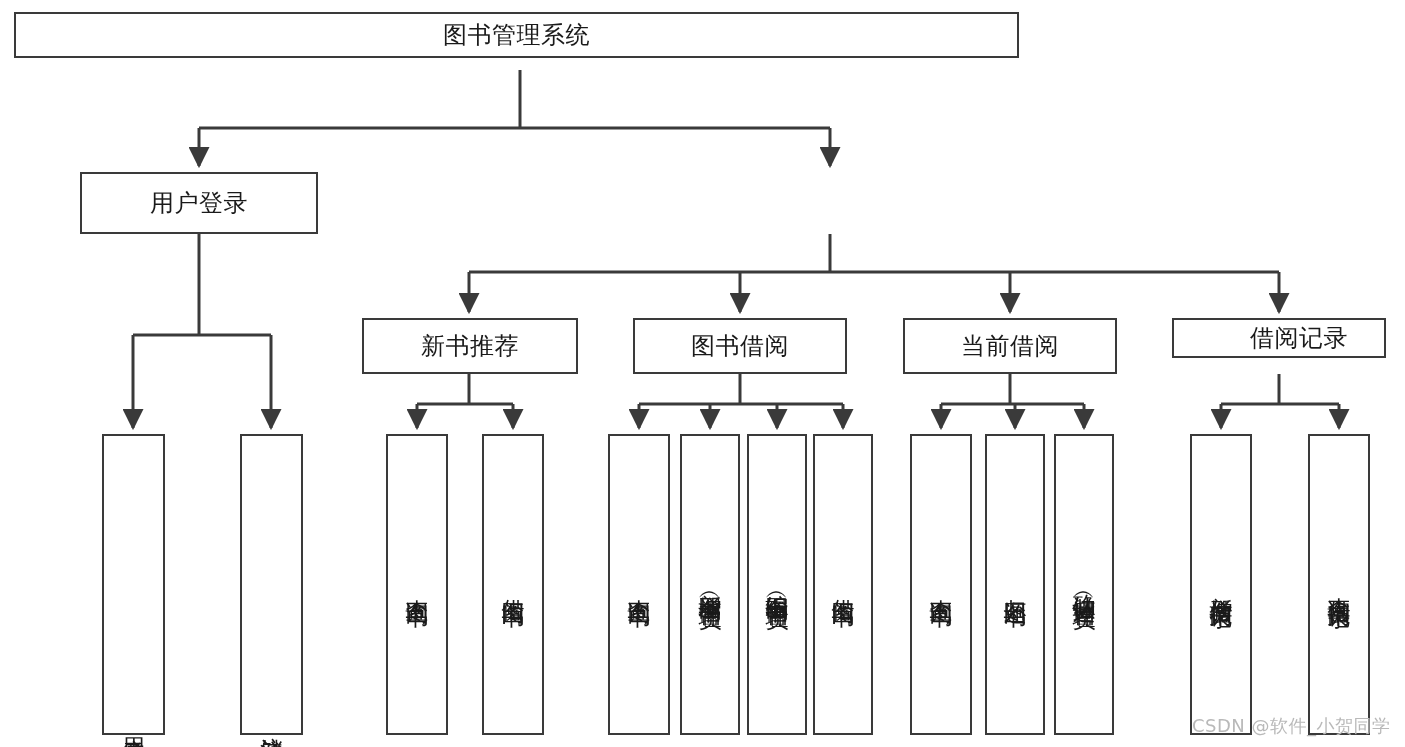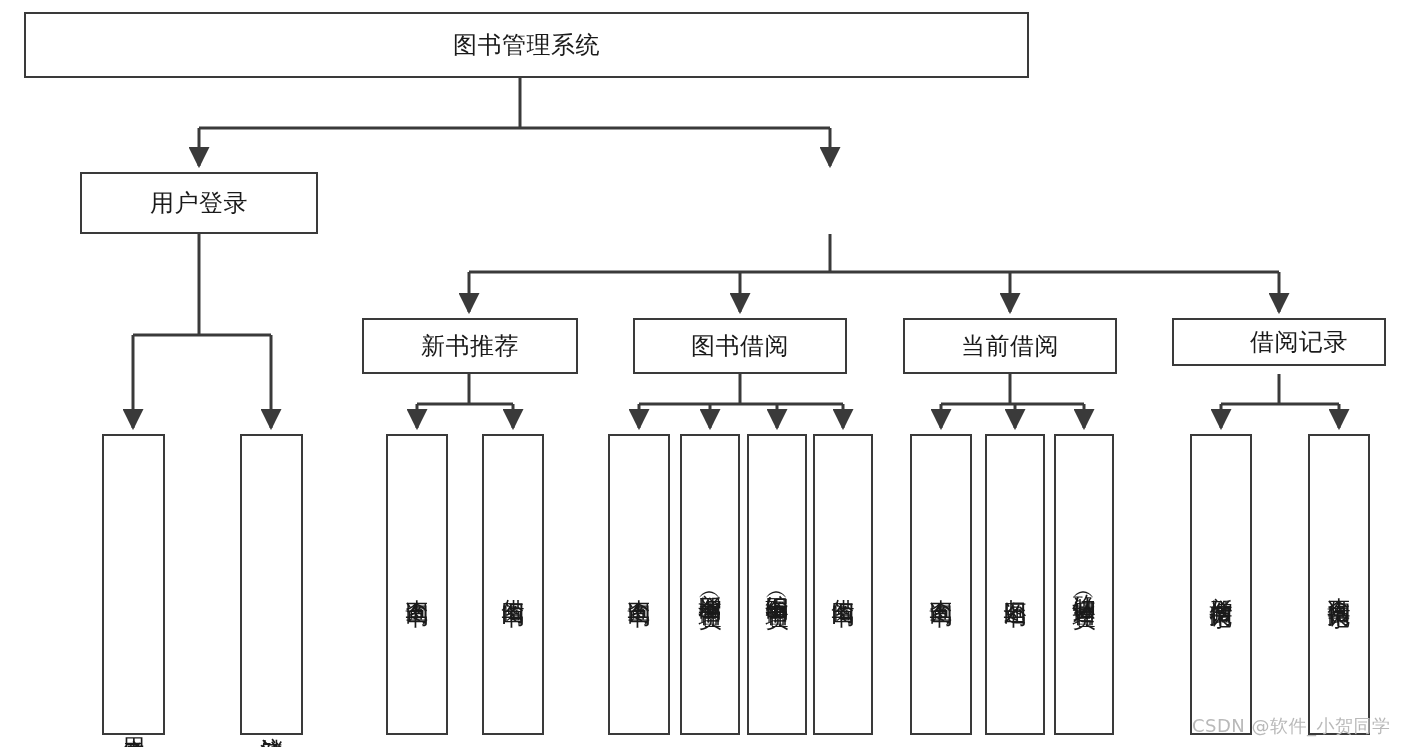--- a/index.html
+++ b/index.html
@@ -112,38 +112,38 @@
       <path d="M 1015 404 L 1015 428" marker-end="url(#arrow)"></path>
       <path d="M 1084 404 L 1084 428" marker-end="url(#arrow)"></path>
 
       <path d="M 1279 374 L 1279 404"></path>
       <path d="M 1221 404 L 1339 404"></path>
       <path d="M 1221 404 L 1221 428" marker-end="url(#arrow)"></path>
       <path d="M 1339 404 L 1339 428" marker-end="url(#arrow)"></path>
     </g>
   </svg>
 
-  <div class="node" id="node-root" style="left: 24px; top: 12px; width: 1005px; height: 66px; text-align: center;">
+  <div class="node" id="node-root" style="left: 14px; top: 12px; width: 1005px; height: 46px; text-align: center;">
     <span class="node-label">图书管理系统</span>
   </div>
 
   <div class="node" id="node-l2-0" style="left: 80px; top: 172px; width: 238px; height: 62px;">
     <span class="node-label">用户登录</span>
   </div>
 
   <div class="node" id="node-l3-0" style="left: 362px; top: 318px; width: 216px; height: 56px;">
     <span class="node-label">新书推荐</span>
   </div>
   <div class="node" id="node-l3-2" style="left: 903px; top: 318px; width: 214px; height: 56px;">
     <span class="node-label">当前借阅</span>
   </div>
   <div class="node" id="node-l3-1" style="left: 633px; top: 318px; width: 214px; height: 56px;">
     <span class="node-label">图书借阅</span>
   </div>
-  <div class="node" id="node-l3-3" style="left: 1172px; top: 318px; width: 214px; height: 48px; padding-left: 40px;">
+  <div class="node" id="node-l3-3" style="left: 1172px; top: 318px; width: 214px; height: 40px; padding-left: 40px;">
     <span class="node-label">借阅记录</span>
   </div>
 
   <div class="node leaf align-end" id="node-leaf-0" style="left: 102px; top: 434px; width: 63px; height: 301px;">
     <span class="node-label">用户登录</span>
   </div>
   <div class="node leaf align-end" id="node-leaf-1" style="left: 240px; top: 434px; width: 63px; height: 301px;">
     <span class="node-label">注销登录</span>
   </div>
   <div class="node leaf" id="node-leaf-2" style="left: 386px; top: 434px; width: 62px; height: 301px;">

